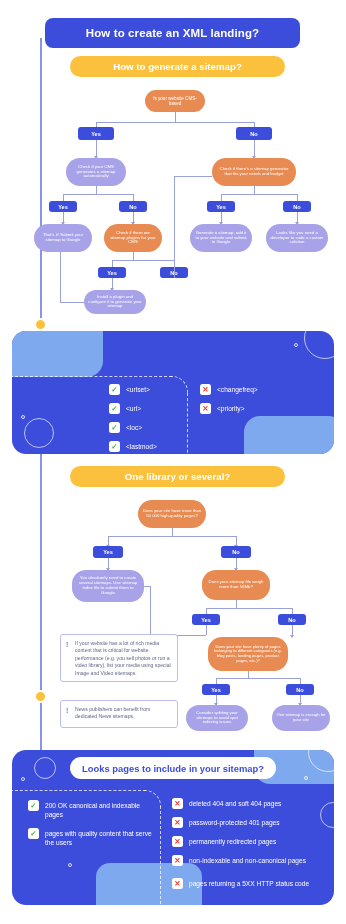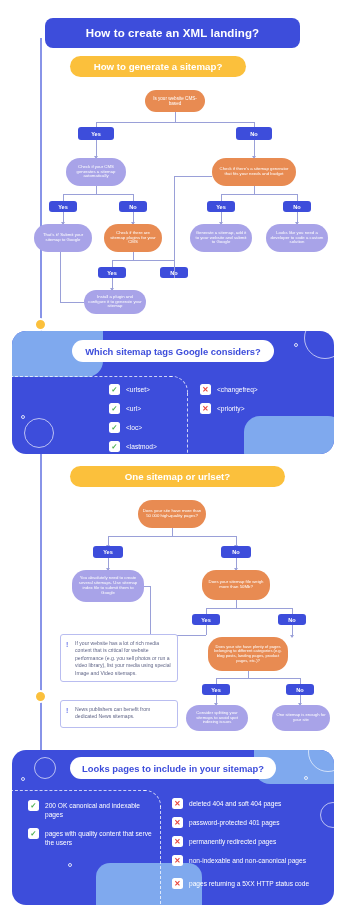--- a/index.html
+++ b/index.html
@@ -21,21 +21,21 @@
     position: absolute; left: 45px; top: 18px; width: 255px; height: 30px;
     background: #3d4ddb; border-radius: 8px;
     display: flex; align-items: center; justify-content: center;
     color: #fff; font-size: 11.5px; font-weight: bold; letter-spacing: .1px;
   }
   .yellow-banner {
     position: absolute; background: #fbc03c; border-radius: 13px;
     display: flex; align-items: center; justify-content: center;
     color: #fff; font-size: 9.7px; font-weight: bold;
   }
-  #banner-generate { left: 70px; top: 56px; width: 176px; height: 21px; }
+  #banner-generate { left: 70px; top: 56px; width: 215px; height: 21px; }
   #banner-several  { left: 70px; top: 466px; width: 215px; height: 21px; }
 
   
   .node {
     position: absolute; border-radius: 14px;
     display: flex; align-items: center; justify-content: center; text-align: center;
     color: #fff; line-height: 1.12; padding: 2px 4px;
   }
   .node.orange { background: #e88b52; }
   .node.purple { background: #a8a3e8; }
@@ -175,21 +175,20 @@
     <div class="panel-lightblock" style="right:-10px;bottom:-14px;width:100px;height:52px;border-radius:16px;"></div>
     <div class="panel-ring" style="right:-12px;top:-14px;width:42px;height:42px;"></div>
     <div class="panel-dot" style="right:36px;top:12px;width:4px;height:4px;"></div>
     <div class="panel-ring" style="left:12px;bottom:6px;width:30px;height:30px;"></div>
     <div class="panel-dot" style="left:9px;bottom:35px;width:4px;height:4px;"></div>
 
     <div class="dashed-h" style="left:-2px;top:45px;width:162px;"></div>
     <div class="dashed-corner" style="left:158px;top:45px;width:18px;height:18px;"></div>
     <div class="dashed-v" style="left:175px;top:62px;height:70px;"></div>
 
-    <div class="pill" style="left:60px;top:9px;width:202px;height:22px;">Which sitemap tags Google considers?</div>
 
     <div class="chk-row" style="left:97px;top:53px;">
       <div class="chk-box tick">✓</div>
       <div class="tag-label">&lt;urlset&gt;</div>
     </div>
     <div class="chk-row" style="left:97px;top:72px;">
       <div class="chk-box tick">✓</div>
       <div class="tag-label">&lt;url&gt;</div>
     </div>
     <div class="chk-row" style="left:97px;top:91px;">
@@ -204,21 +203,21 @@
     <div class="chk-row" style="left:188px;top:53px;">
       <div class="chk-box cross">✕</div>
       <div class="tag-label">&lt;changefreq&gt;</div>
     </div>
     <div class="chk-row" style="left:188px;top:72px;">
       <div class="chk-box cross">✕</div>
       <div class="tag-label">&lt;priority&gt;</div>
     </div>
   </div>
 
-  <div class="yellow-banner" id="banner-several">One sitemap or urlset?</div>
+  <div class="yellow-banner" id="banner-several">One library or several?</div>
 
   <div class="node orange" style="left:138px;top:500px;width:68px;height:28px;font-size:4.3px;">Does your site have more than 50 000 high-quality pages?</div>
   <div class="conn v" style="left:172px;top:528px;height:8px;"></div>
   <div class="conn h" style="left:108px;top:536px;width:128px;"></div>
   <div class="conn v" style="left:108px;top:536px;height:10px;"></div>
   <div class="conn v" style="left:236px;top:536px;height:10px;"></div>
   <div class="arrow" style="left:106px;top:545px;"></div>
   <div class="arrow" style="left:234px;top:545px;"></div>
 
   <div class="yn" style="left:93px;top:546px;width:30px;height:12px;">Yes</div>

